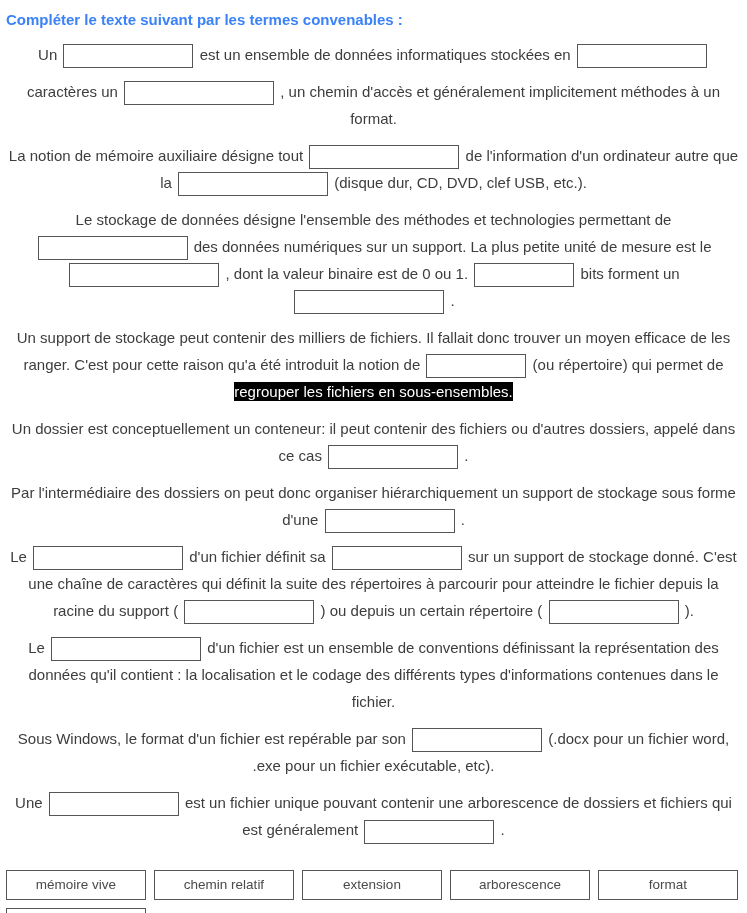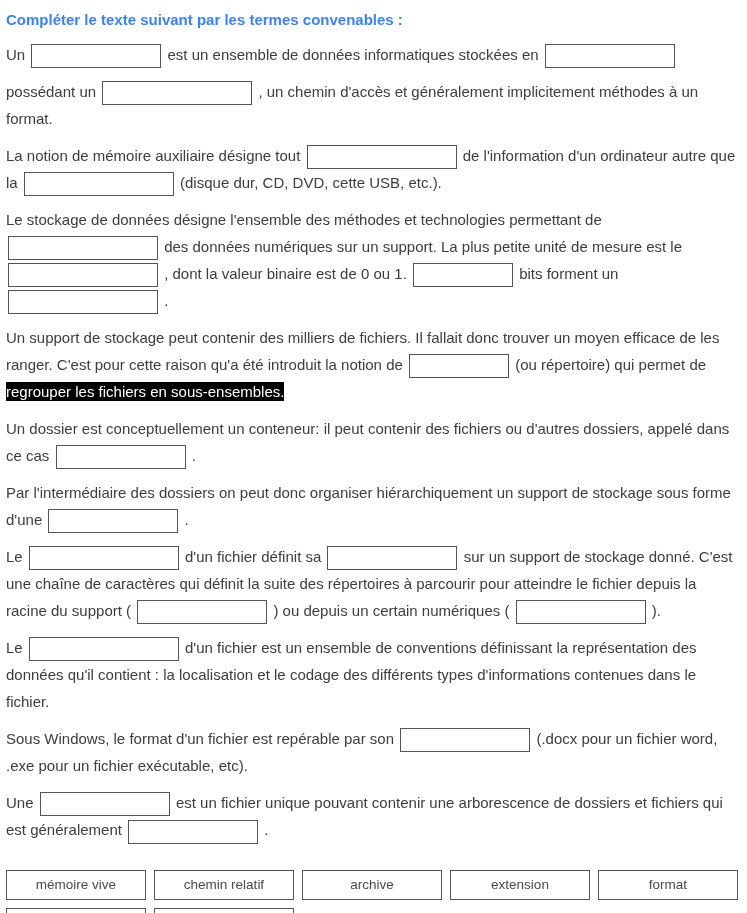--- a/index.html
+++ b/index.html
@@ -13,20 +13,21 @@
     width: 747px;
     line-height: 1.8;
   }
   .title {
     font-weight: bold;
     color: #3b82f6;
     margin-bottom: 8px;
   }
   .para {
     margin-bottom: 10px;
+    text-align: center;
   }
   .blank {
     display: inline-block;
     border: 1px solid #555;
     background: #fff;
     min-width: 130px;
     height: 24px;
     vertical-align: middle;
     padding: 2px 4px;
     margin: 0 2px;
@@ -63,31 +64,31 @@
 <div class="title">Compléter le texte suivant par les termes convenables :</div>
 
 <div class="para">
   <span>Un</span>
   <span class="blank"></span>
   <span>est un ensemble de données informatiques stockées en</span>
   <span class="blank"></span>
 </div>
 
 <div class="para">
-  <span>possédant un</span>
+  <span>caractères un</span>
   <span class="blank blank-m"></span>
   <span>, un chemin d'accès et généralement implicitement méthodes à un format.</span>
 </div>
 
 <div class="para">
   <span>La notion de mémoire auxiliaire désigne tout</span>
   <span class="blank blank-m"></span>
   <span>de l'information d'un ordinateur autre que la</span>
   <span class="blank blank-m"></span>
-  <span>(disque dur, CD, DVD, cette USB, etc.).</span>
+  <span>(disque dur, CD, DVD, clef USB, etc.).</span>
 </div>
 
 <div class="para">
   <span>Le stockage de données désigne l'ensemble des méthodes et technologies permettant de</span>
   <span class="blank blank-m"></span>
   <span>des données numériques sur un support. La plus petite unité de mesure est le</span>
   <span class="blank blank-m"></span>
   <span>, dont la valeur binaire est de 0 ou 1.</span>
   <span class="blank blank-w"></span>
   <span>bits forment un</span>
@@ -114,21 +115,21 @@
   <span>.</span>
 </div>
 
 <div class="para">
   <span>Le</span>
   <span class="blank blank-m"></span>
   <span>d'un fichier définit sa</span>
   <span class="blank"></span>
   <span>sur un support de stockage donné. C'est une chaîne de caractères qui définit la suite des répertoires à parcourir pour atteindre le fichier depuis la racine du support (</span>
   <span class="blank"></span>
-  <span>) ou depuis un certain numériques (</span>
+  <span>) ou depuis un certain répertoire (</span>
   <span class="blank"></span>
   <span>).</span>
 </div>
 
 <div class="para">
   <span>Le</span>
   <span class="blank blank-m"></span>
   <span>d'un fichier est un ensemble de conventions définissant la représentation des données qu'il contient : la localisation et le codage des différents types d'informations contenues dans le fichier.</span>
 </div>
 
@@ -142,18 +143,17 @@
   <span>Une</span>
   <span class="blank"></span>
   <span>est un fichier unique pouvant contenir une arborescence de dossiers et fichiers qui est généralement</span>
   <span class="blank"></span>
   <span>.</span>
 </div>
 
 <div class="options" id="options-container">
     <div class="opt">mémoire vive</div>
     <div class="opt">chemin relatif</div>
-    <div class="opt">archive</div>
     <div class="opt">extension</div>
+    <div class="opt">arborescence</div>
     <div class="opt">format</div>
-    <div class="opt">arborescence</div>
     <div class="opt">chemin d'accès</div>
   </div>
 
 </body></html>

